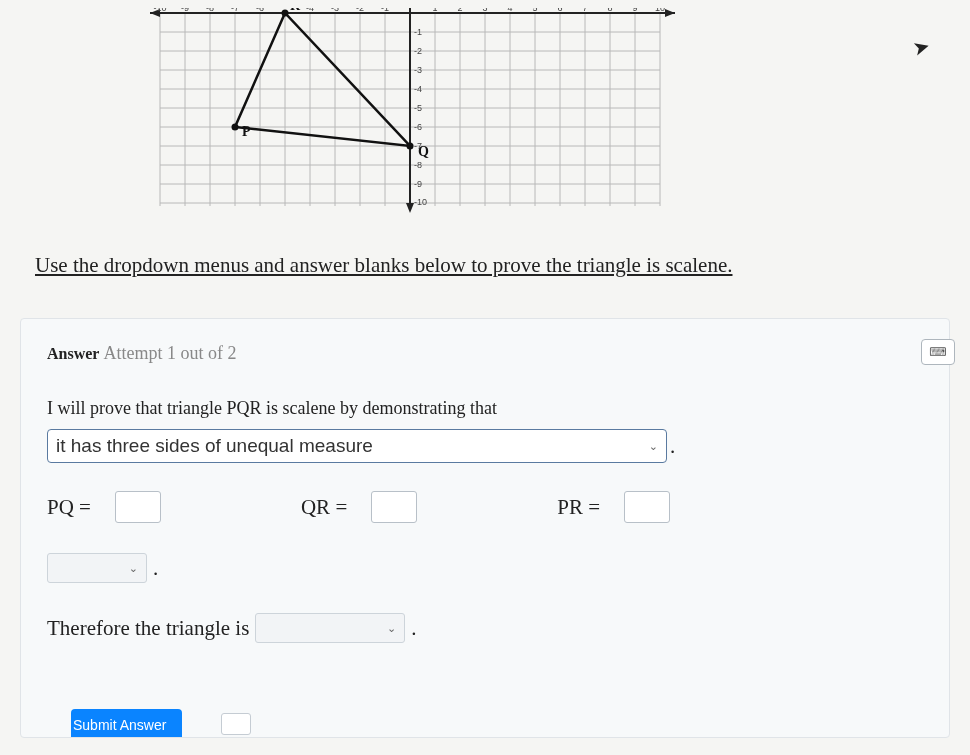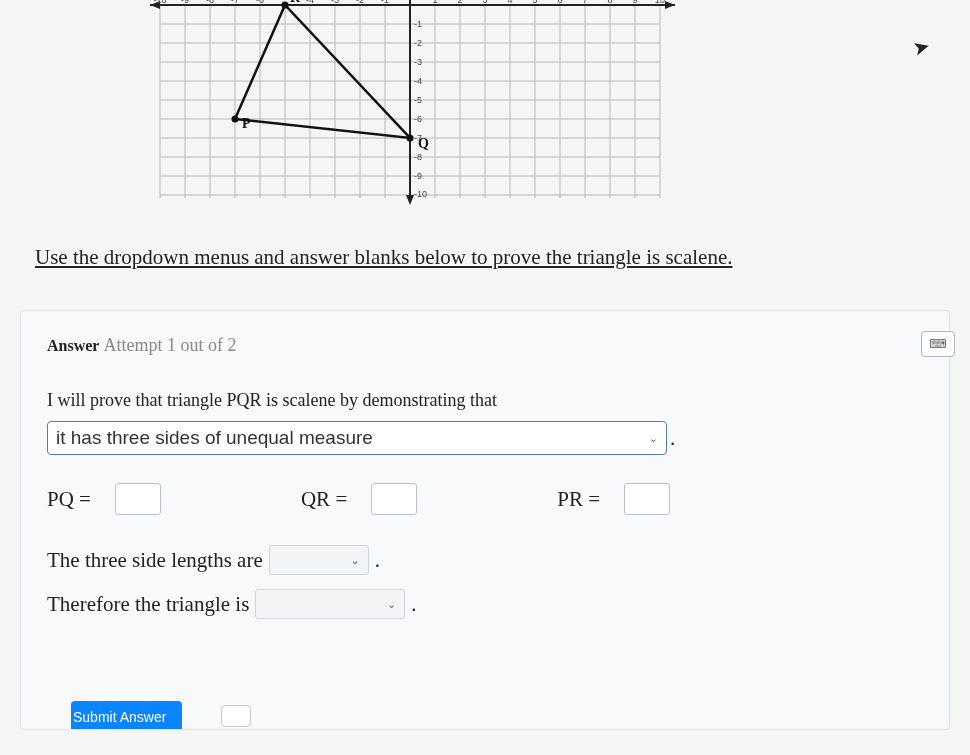--- a/index.html
+++ b/index.html
@@ -14,21 +14,21 @@
   }
   .cursor {
     position: absolute;
     right: 40px;
     top: 35px;
     font-size: 20px;
     transform: rotate(-15deg);
   }
   .graph-area {
     margin-left: 150px;
-    margin-top: 0;
+    margin-top: 8px;
     width: 530px;
     height: 205px;
     position: relative;
   }
   .question-text {
     margin: 40px 35px 0 35px;
     font-size: 21px;
     color: #222;
     text-decoration: underline;
   }
@@ -268,28 +268,27 @@
       <span>QR =</span>
       <input class="len-box" value="" style="">
     </div>
     <div class="len-item">
       <span>PR =</span>
       <input class="len-box" value="" style="">
     </div>
   </div>
 
   <div class="conclusion">
-    <span>The three side lengths are</span>
     <div class="small-dd dd1">
       <span class="chev">⌄</span>
     </div>
     <span>.</span>
   </div>
 
-  <div class="conclusion" style="margin-top:14px;">
+  <div class="conclusion" style="margin-top:30px;">
     <span>Therefore the triangle is</span>
     <div class="small-dd dd2">
       <span class="chev">⌄</span>
     </div>
     <span>.</span>
   </div>
 
   <button class="submit-btn">Submit Answer</button>
   <div class="aux-btn"></div>
 </div>

